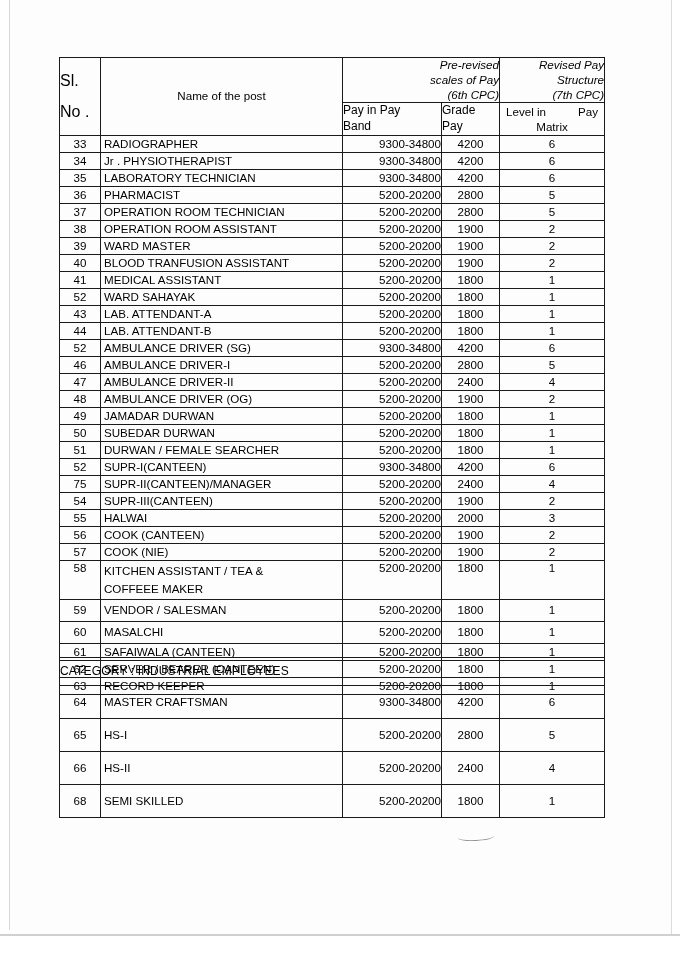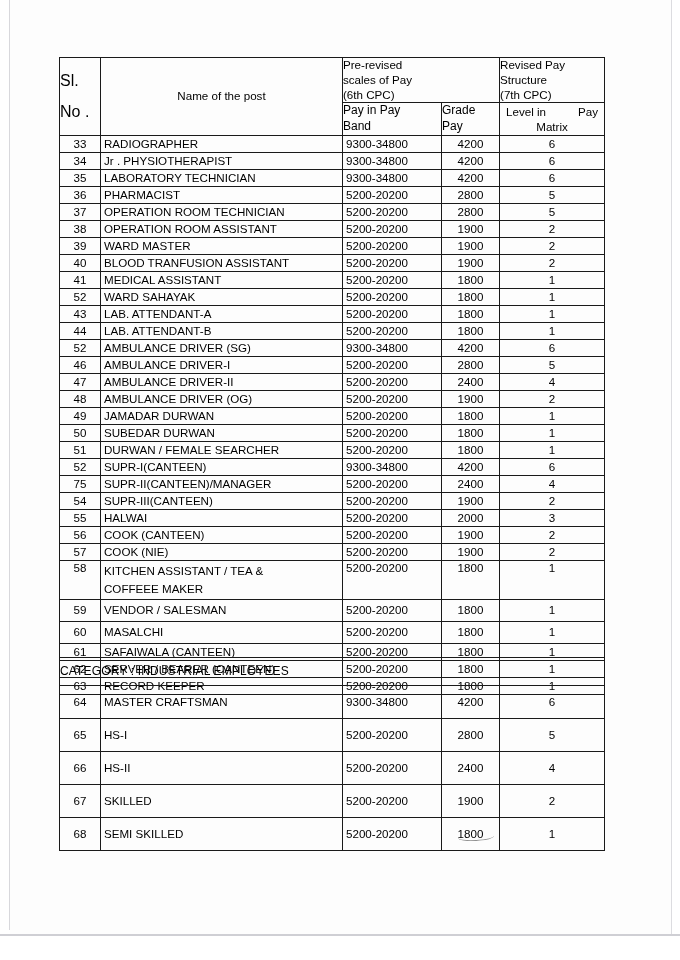--- a/index.html
+++ b/index.html
@@ -72,24 +72,25 @@
   }
 
   
   .c-sl    { width: 41px; }
   .c-name  { width: 242px; }
   .c-band  { width: 99px; }
   .c-grade { width: 58px; }
   .c-level { width: 105px; }
 
   .hdr-cell {
-    text-align: left;
+    text-align: right;
     font-size: 11.6px;
     line-height: 1.28;
     padding: 3px 2px;
+    font-style: italic;
   }
   .hdr-slno {
     text-align: left;
     padding-left: 7px;
     font-size: 16px;
     line-height: 1.95;
     vertical-align: top;
     padding-top: 5px;
   }
   .hdr-postname {
@@ -124,21 +125,21 @@
     font-size: 11.6px;
     padding: 1px 0;
   }
   td.cell-name {
     text-align: left;
     padding: 1px 0 1px 3px;
     font-size: 11.6px;
     white-space: pre-line;
   }
   td.cell-band {
-    text-align: left;
+    text-align: right;
     padding: 1px 0 1px 3px;
     font-size: 11.6px;
   }
   td.cell-grade {
     text-align: center;
     font-size: 11.6px;
     padding: 1px 0;
   }
   td.cell-level {
     text-align: center;
@@ -489,27 +490,20 @@
           <td class="cell-level">5</td>
         </tr>
         <tr class="row-ind">
           <td class="cell-sl">66</td>
           <td class="cell-name">HS-II</td>
           <td class="cell-band">5200-20200</td>
           <td class="cell-grade">2400</td>
           <td class="cell-level">4</td>
         </tr>
         <tr class="row-ind">
-          <td class="cell-sl">67</td>
-          <td class="cell-name">SKILLED</td>
-          <td class="cell-band">5200-20200</td>
-          <td class="cell-grade">1900</td>
-          <td class="cell-level">2</td>
-        </tr>
-        <tr class="row-ind">
           <td class="cell-sl">68</td>
           <td class="cell-name">SEMI SKILLED</td>
           <td class="cell-band">5200-20200</td>
           <td class="cell-grade">1800</td>
           <td class="cell-level">1</td>
         </tr>
       </tbody>
   </table>
 
   <div class="stray-mark"></div>

